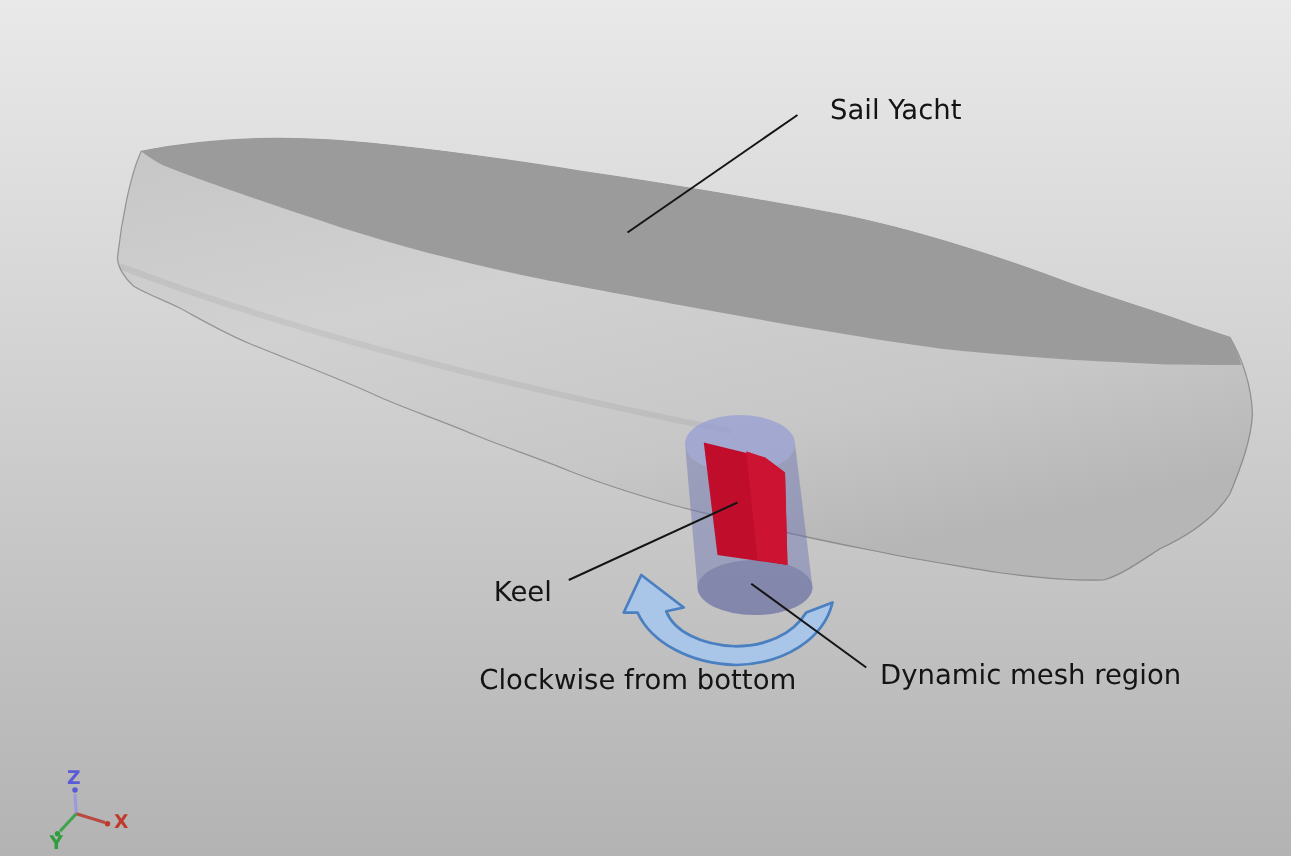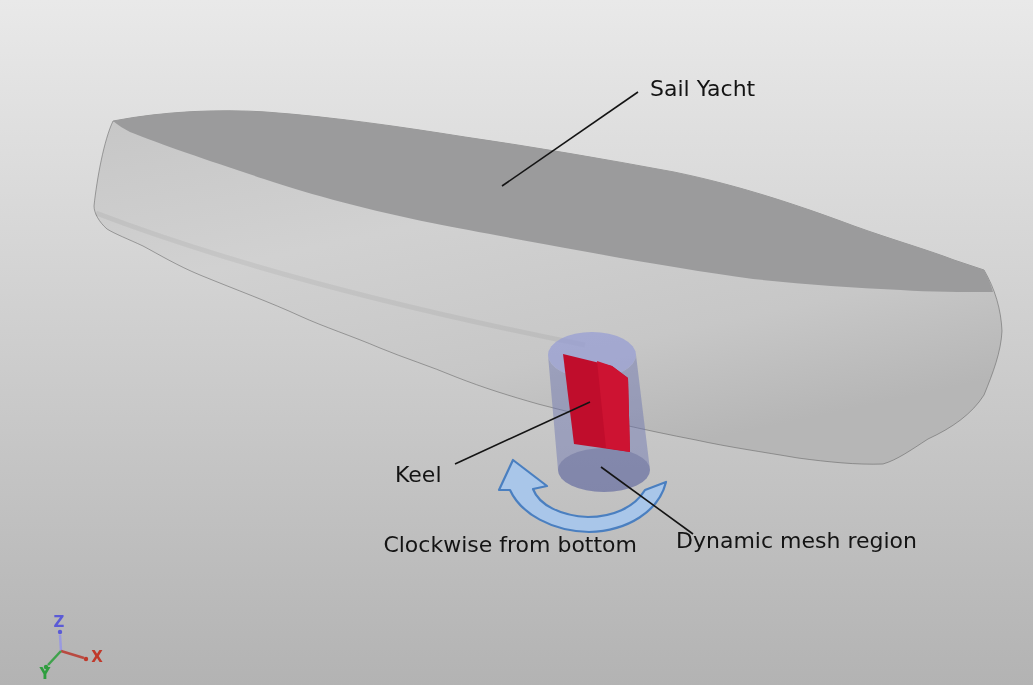--- a/index.html
+++ b/index.html
@@ -5,23 +5,23 @@
   html,body{margin:0;padding:0;background:#9e9e9e;}
   .stage{
     position:relative;width:1033px;height:685px;overflow:hidden;
     font-family:"DejaVu Sans", sans-serif;
   }
   .stage svg{position:absolute;left:0;top:0;}
   .annotation{
     position:absolute;color:#141414;font-size:22px;line-height:26px;
     white-space:nowrap;user-select:none;
   }
-  .annotation.sail{left:650px;top:76px;}
+  .annotation.sail{left:664px;top:76px;}
   .annotation.keel{left:395px;top:462px;}
-  .annotation.mesh{left:676px;top:528px;}
+  .annotation.mesh{left:704px;top:528px;}
   .annotation.rotation{right:396px;top:529px;text-align:right;line-height:32px;}
 </style>
 </head>
 <body>
 
 <div class="stage">
 
   <svg width="1033" height="685" viewBox="0 0 1033 685">
     <defs>
       <linearGradient id="bgGrad" x1="0" y1="0" x2="0" y2="1">

